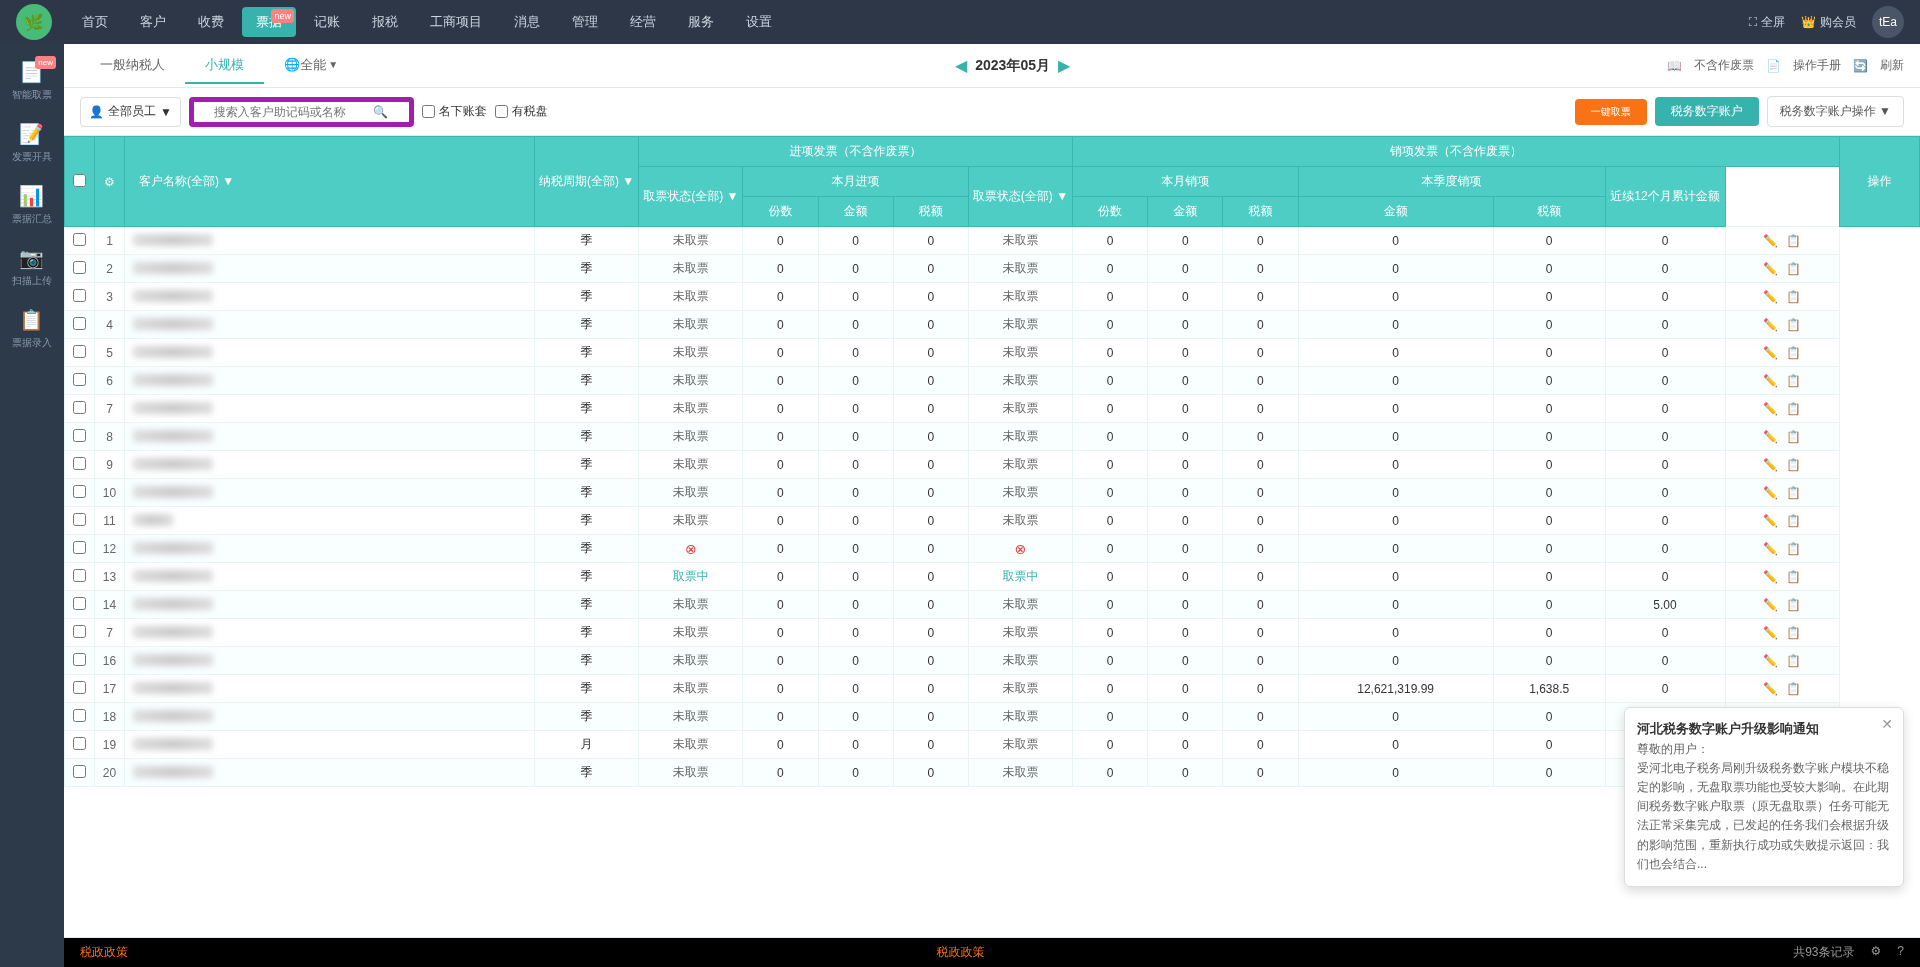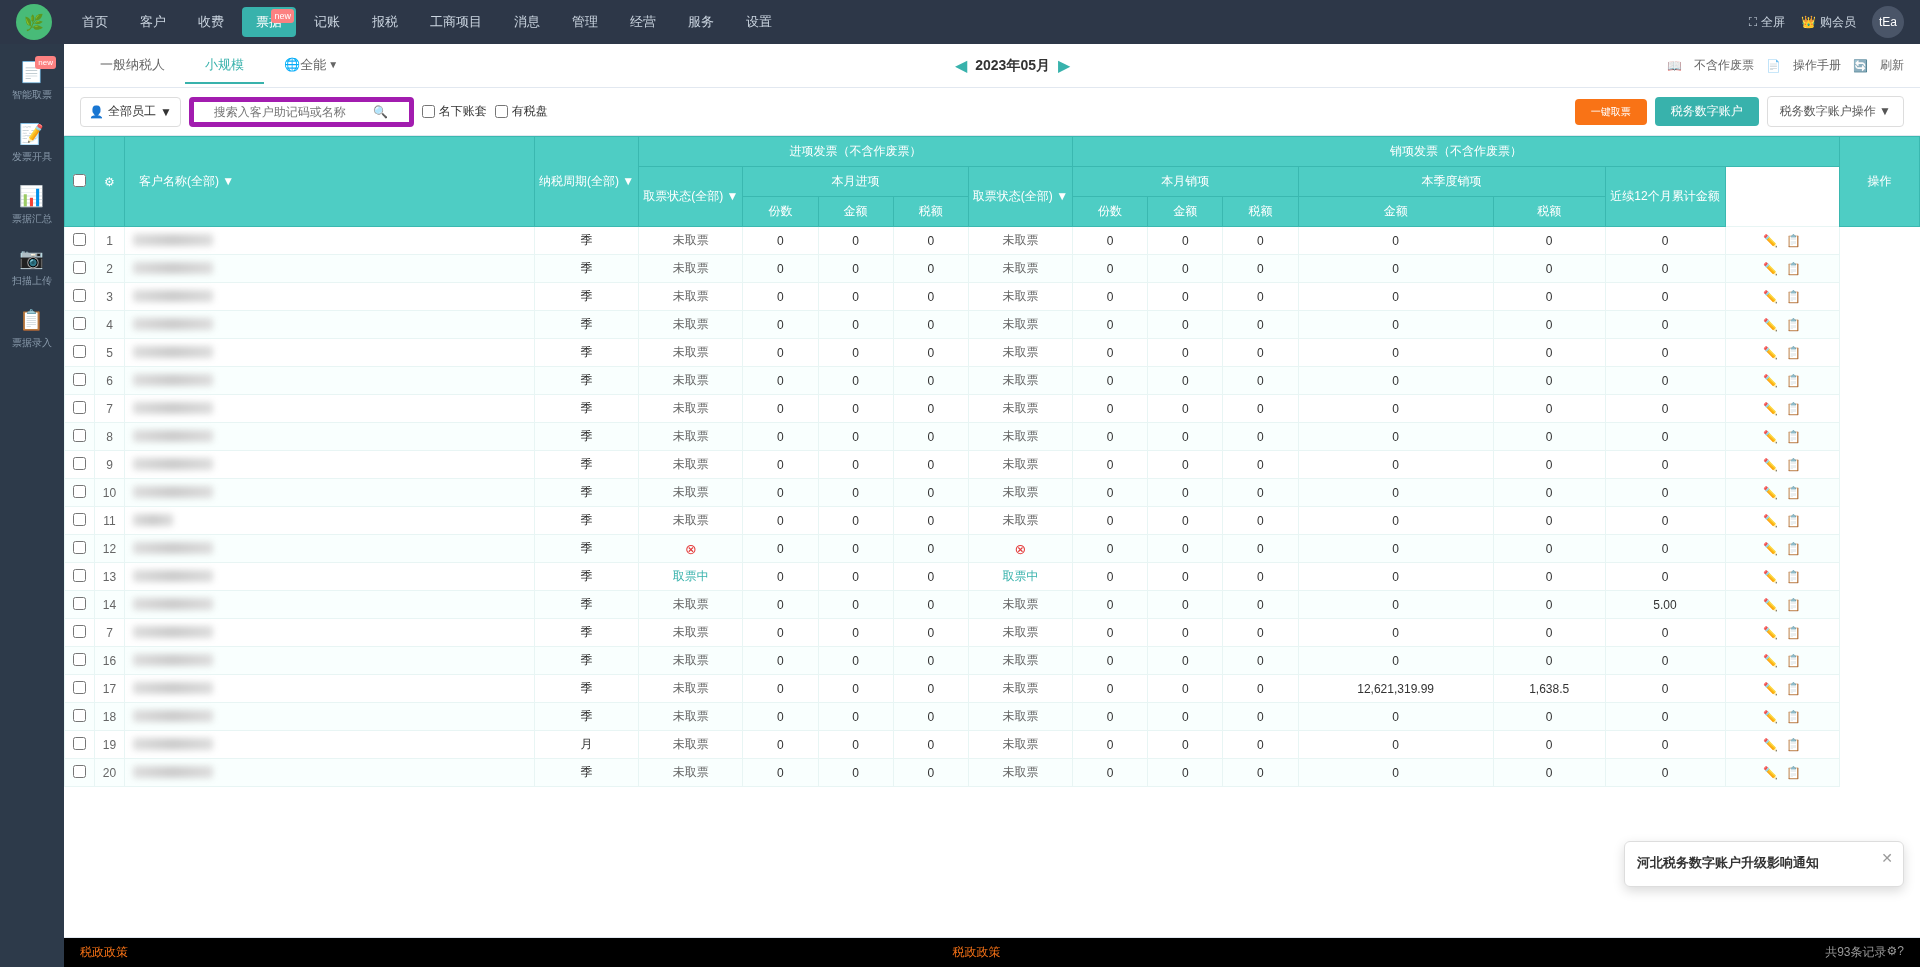--- a/index.html
+++ b/index.html
@@ -62,21 +62,21 @@
 
     
     .notification-popup { position: fixed; right: 16px; bottom: 80px; width: 280px; background: #fff; border: 1px solid #ddd; border-radius: 6px; padding: 12px; font-size: 12px; color: #333; box-shadow: 0 4px 12px rgba(0,0,0,0.15); z-index: 100; }
     .notification-popup .popup-title { font-weight: bold; color: #333; margin-bottom: 2px; font-size: 13px; }
     .notification-popup .popup-body { color: #666; line-height: 1.6; }
     .notification-popup .popup-close { position: absolute; top: 8px; right: 10px; cursor: pointer; color: #999; font-size: 14px; }
 
     
     .bottom-bar { background: #000000; padding: 6px 16px; border-top: 1px solid #e2e8f0; display: flex; align-items: center; justify-content: space-between; font-size: 12px; color: #666; }
     .bottom-link { color: #f97316; cursor: pointer; }
-    .bottom-right-icons { display: flex; gap: 0; color: #999; }
+    .bottom-right-icons { display: flex; gap: 16px; color: #999; }
 
     .filter-dropdown { display: flex; align-items: center; gap: 4px; border: 1px solid #ddd; border-radius: 4px; padding: 4px 8px; height: 30px; background: #fff; cursor: pointer; }
 
     .status-x { color: #e53e3e; font-size: 14px; }
   </style>
 </head>
 <body>
 
 <div class="top-nav">
   <div class="logo">🌿</div>
@@ -656,13 +656,14 @@
         <span style="cursor:pointer;">⚙</span>
         <span style="cursor:pointer;">?</span>
       </div>
     </div>
   </div>
 </div>
 
 <div class="notification-popup">
   <span class="popup-close">✕</span>
   <div class="popup-title">河北税务数字账户升级影响通知</div>
+  <div class="popup-body">尊敬的用户：<br>受河北电子税务局刚升级税务数字账户模块不稳定的影响，无盘取票功能也受较大影响。在此期间税务数字账户取票（原无盘取票）任务可能无法正常采集完成，已发起的任务我们会根据升级的影响范围，重新执行成功或失败提示返回：我们也会结合...</div>
 </div>
 
 </body></html>

